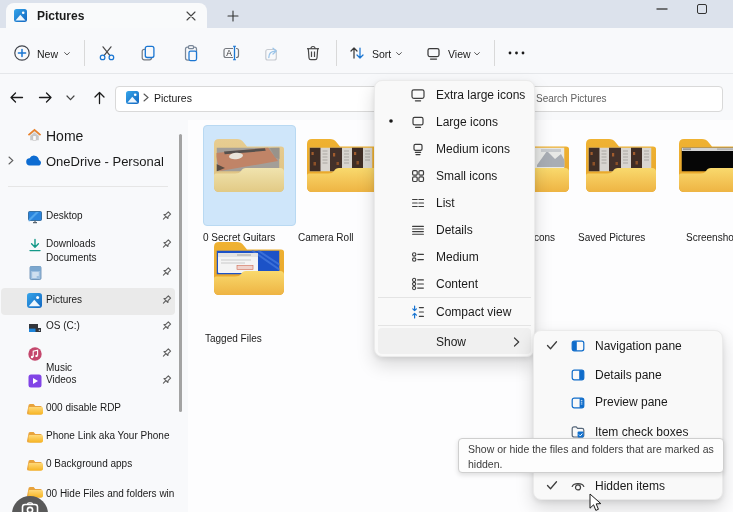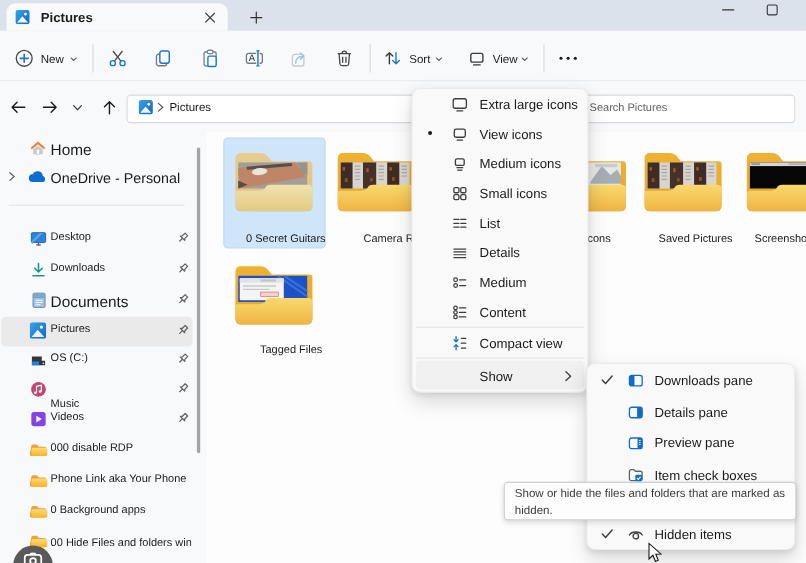--- a/index.html
+++ b/index.html
@@ -15,21 +15,21 @@
   .tsep { position:absolute; width:1px; height:26px; background:#d9d9d9; }
   .tbtxt { position:absolute; top:48px; font-size:10.5px; color:#1a1a1a; }
   
   #addr { left:0; top:74px; width:733px; height:46px; background:#f8f9fb; }
   #addrbox { left:115px; top:86px; width:405px; height:26px; background:#fff; border:1px solid #d9d9d9; border-radius:4px; }
   #searchbox { left:528px; top:86px; width:195px; height:26px; background:#fff; border:1px solid #d9d9d9; border-radius:4px; }
   #selrow { left:1px; top:288px; width:174px; height:27px; background:#eaeaea; border-radius:4px; }
   #sscroll { left:179px; top:134px; width:3px; height:278px; background:#a3a3a3; border-radius:2px; }
   
   #content { left:188px; top:120px; width:545px; height:392px; background:#fdfdfe; }
-  .flabel { position:absolute; font-size:10px; color:#202020; text-align:right; white-space:nowrap; }
+  .flabel { position:absolute; font-size:10px; color:#202020; text-align:left; white-space:nowrap;margin-top:20px; }
   
   .menu { position:absolute; background:#f9f9f9; border:1px solid #ebebeb; border-radius:8px;
           box-shadow:0 8px 18px rgba(0,0,0,0.15), 0 2px 5px rgba(0,0,0,0.08); }
   .mi { position:absolute; font-size:12px; color:#1a1a1a; white-space:nowrap; }
   .msep { position:absolute; height:1px; background:#e4e4e4; }
   
   #tooltip { left:458px; top:438px; width:266px; height:35px; background:#fdfdfd; border:1px solid #cfcfcf;
              border-radius:4px; box-shadow:0 2px 5px rgba(0,0,0,0.13); font-size:10.5px; color:#3c3c3c;
              line-height:14.5px; white-space:nowrap; padding:3px 0 0 9px; overflow:hidden; }
 </style>
@@ -237,21 +237,21 @@
 <div class="abs" style="left:46px;top:238px;font-size:10px">Downloads</div>
 <svg class="abs" style="left:161px;top:239px" width="11" height="11" viewBox="0 0 11 11">
     <use href="#pinic"></use>
   </svg>
 
 <svg class="abs" style="left:28px;top:265px" width="15" height="16" viewBox="0 0 15 16">
   <rect x="2" y="1.5" width="11" height="13" rx="1.2" fill="#9fc0e0" stroke="#5e87ad" stroke-width="0.8"></rect>
   <rect x="2" y="1.5" width="11" height="4.5" fill="#7ba7cf"></rect>
   <path d="M4.2 8 h6.6 M4.2 10 h6.6 M4.2 12 h4.5" stroke="#fff" stroke-width="1"></path>
 </svg>
-<div class="abs" style="left:46px;top:266px;font-size:14px">Documents</div>
+<div class="abs" style="left:46px;top:252px;font-size:10px">Documents</div>
 <svg class="abs" style="left:161px;top:267px" width="11" height="11" viewBox="0 0 11 11">
     <use href="#pinic"></use>
   </svg>
 
 <svg class="abs" style="left:27px;top:293px" width="15" height="15" viewBox="0 0 13 13">
   <rect width="13" height="13" rx="2.5" fill="url(#picg)"></rect>
   <circle cx="9.2" cy="3.8" r="1.3" fill="#fff"></circle>
   <path d="M1.5 11.5 L6.3 5.8 L11.5 11.5 Z" fill="#eef6fd"></path>
 </svg>
 <div class="abs" style="left:46px;top:294px;font-size:10px">Pictures</div>
@@ -471,21 +471,21 @@
 <svg class="abs" style="left:410px;top:304px;z-index:52" width="16" height="16" viewBox="0 0 16 16" fill="none" stroke-linecap="round" stroke-linejoin="round">
   <g stroke="#1673d1" stroke-width="1.2">
       <path d="M4.6 2 V6.6 M2.8 4.9 L4.6 6.7 L6.4 4.9 M4.6 14 V9.4 M2.8 11.1 L4.6 9.3 L6.4 11.1"></path>
     </g>
   <g stroke="#3d3d3d" stroke-width="1.2">
       <path d="M9.4 3.6 h4 M9.4 8 h4 M9.4 12.4 h4"></path>
     </g>
 </svg>
 
 <div class="mi" style="left:436px;top:88px;z-index:52">Extra large icons</div>
-<div class="mi" style="left:436px;top:115px;z-index:52">View icons</div>
+<div class="mi" style="left:436px;top:115px;z-index:52">Large icons</div>
 <div class="mi" style="left:436px;top:142px;z-index:52">Medium icons</div>
 <div class="mi" style="left:436px;top:169px;z-index:52">Small icons</div>
 <div class="mi" style="left:436px;top:196px;z-index:52">List</div>
 <div class="mi" style="left:436px;top:223px;z-index:52">Details</div>
 <div class="mi" style="left:436px;top:250px;z-index:52">Medium</div>
 <div class="mi" style="left:436px;top:277px;z-index:52">Content</div>
 <div class="msep" style="left:378px;top:297px;width:153px;z-index:52"></div>
 <div class="mi" style="left:436px;top:305px;z-index:52">Compact view</div>
 <div class="msep" style="left:378px;top:325px;width:153px;z-index:52"></div>
 <div class="mi" style="left:436px;top:335px;z-index:52">Show</div>
@@ -494,21 +494,21 @@
 </svg>
 
 <div class="menu" id="menu2" style="left:533px;top:330px;width:190px;height:170px;z-index:55"></div>
 <svg class="abs" style="left:546px;top:340px;z-index:56" width="12" height="11" viewBox="0 0 12 11">
   <path d="M1.5 5.5 L4.5 8.7 L10.5 1.8" fill="none" stroke="#3d3d3d" stroke-width="1.3" stroke-linecap="round" stroke-linejoin="round"></path>
 </svg>
 <svg class="abs" style="left:570px;top:338px;z-index:56" width="16" height="16" viewBox="0 0 16 16">
   <rect x="2.2" y="3.2" width="11.6" height="9.6" rx="2" fill="none" stroke="#0f6cca" stroke-width="1.2"></rect>
   <path d="M4.2 3.2 h2.6 v9.6 h-2.6 a2 2 0 0 1 -2 -2 v-5.6 a2 2 0 0 1 2 -2 Z" fill="#0f6cca"></path>
 </svg>
-<div class="mi" style="left:595px;top:339px;z-index:56">Downloads pane</div>
+<div class="mi" style="left:595px;top:339px;z-index:56">Navigation pane</div>
 <svg class="abs" style="left:570px;top:367px;z-index:56" width="16" height="16" viewBox="0 0 16 16">
   <rect x="2.2" y="3.2" width="11.6" height="9.6" rx="2" fill="none" stroke="#0f6cca" stroke-width="1.2"></rect>
   <path d="M9.2 3.2 h2.6 a2 2 0 0 1 2 2 v5.6 a2 2 0 0 1 -2 2 h-2.6 Z" fill="#0f6cca"></path>
 </svg>
 <div class="mi" style="left:595px;top:368px;z-index:56">Details pane</div>
 <svg class="abs" style="left:570px;top:395px;z-index:56" width="16" height="16" viewBox="0 0 16 16">
   <rect x="2.2" y="3.2" width="11.6" height="9.6" rx="2" fill="none" stroke="#0f6cca" stroke-width="1.2"></rect>
   <path d="M9.6 3.2 h2.2 a2 2 0 0 1 2 2 v5.6 a2 2 0 0 1 -2 2 h-2.2 Z" fill="#0f6cca"></path>
   <path d="M10.8 5.4 h1.6 M10.8 7.2 h1.6 M10.8 9 h1.6" stroke="#fff" stroke-width="0.8"></path>
 </svg>

